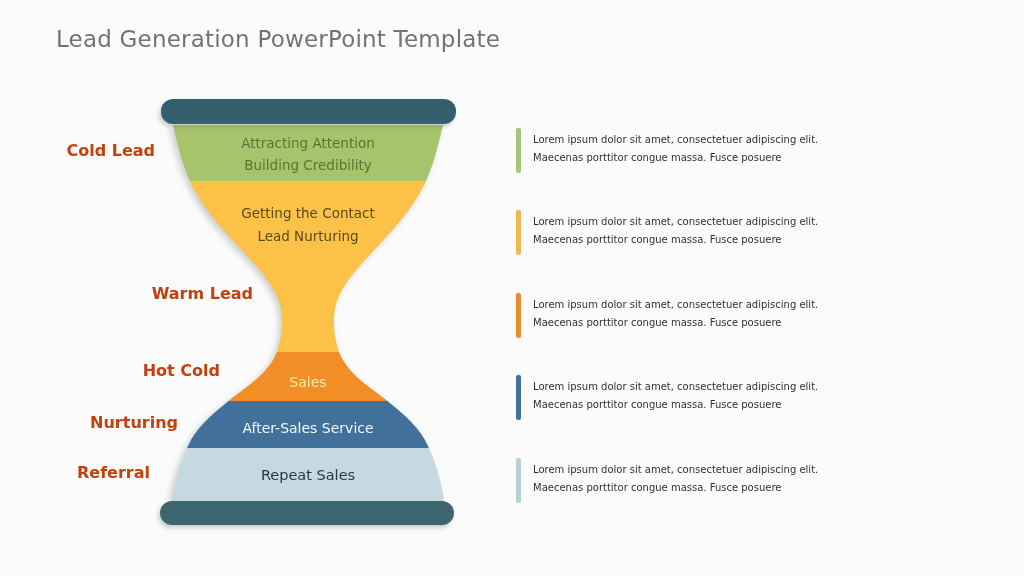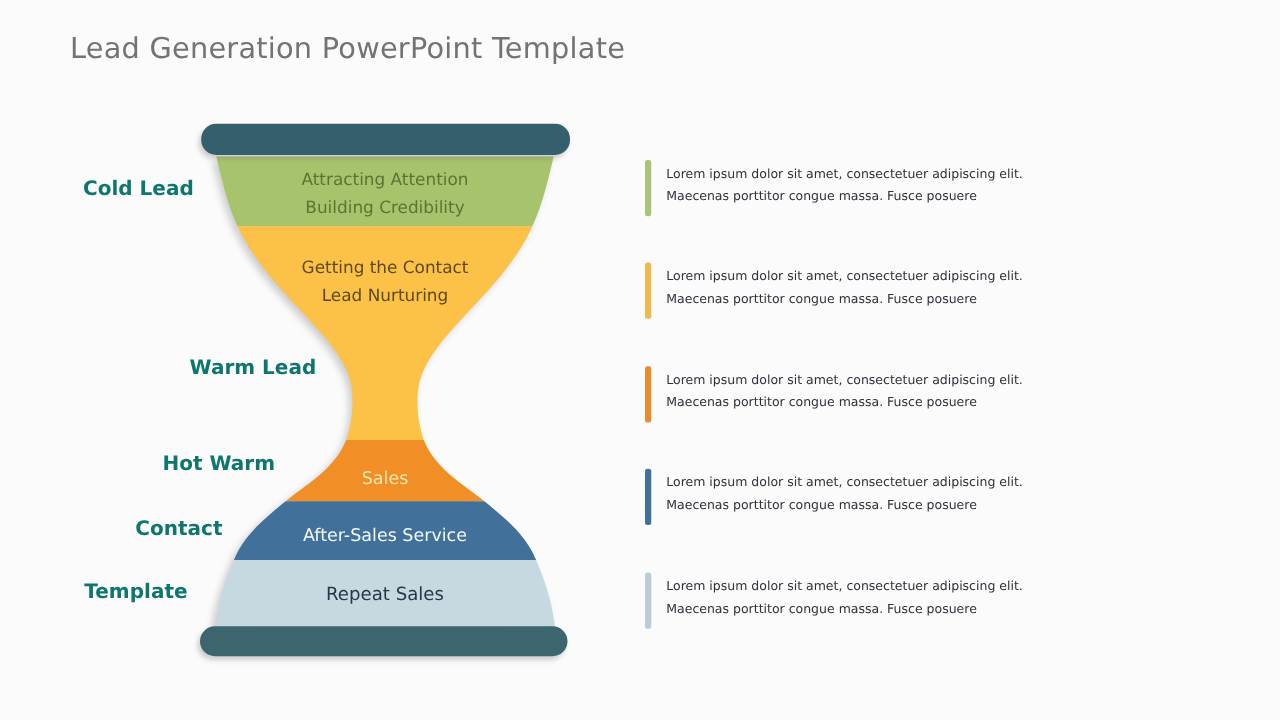--- a/index.html
+++ b/index.html
@@ -10,21 +10,21 @@
   }
   .slide-title{
     position:absolute;left:56px;top:26px;
     font-size:23px;color:#737373;letter-spacing:.2px;
   }
   .hourglass-svg{position:absolute;left:0;top:0;}
   .glass-shadow{filter:drop-shadow(-3px 3px 3px rgba(120,120,120,.35));}
   .cap-shadow{filter:drop-shadow(-2px 3px 2px rgba(120,120,120,.35));}
   .seg-label{font-family:"DejaVu Sans","Liberation Sans",sans-serif;}
   .side-label{
-    position:absolute;font-size:16px;font-weight:bold;color:#0f766e;
+    position:absolute;font-size:16px;font-weight:bold;color:#c2410c;
     text-align:left;white-space:nowrap;
   }
   .side-label.cold{right:869px;top:141px;}
   .side-label.warm{right:771px;top:284px;}
   .side-label.hot{right:804px;top:361px;}
   .side-label.customer{right:846px;top:413px;}
   .side-label.referral{right:874px;top:463px;}
   .bullet-block{position:absolute;left:516px;width:470px;height:48px;}
   .bullet-block.b1{top:127px;}
   .bullet-block.b2{top:209px;}
@@ -88,23 +88,23 @@
     <text x="308" y="218" fill="#5e491d">Getting the Contact</text>
     <text x="308" y="241" fill="#5e491d">Lead Nurturing</text>
     <text x="308" y="387" font-size="14" fill="#fbe8ad">Sales</text>
     <text x="308" y="433" font-size="14" fill="#f4f8fa">After-Sales Service</text>
     <text x="308" y="480" font-size="14.5" fill="#26374a">Repeat Sales</text>
   </g>
 </svg>
 
 <div class="side-label cold">Cold Lead</div>
 <div class="side-label warm">Warm Lead</div>
-<div class="side-label hot">Hot Warm</div>
-<div class="side-label customer">Contact</div>
-<div class="side-label referral">Template</div>
+<div class="side-label hot">Hot Cold</div>
+<div class="side-label customer">Nurturing</div>
+<div class="side-label referral">Referral</div>
 
 <div class="bullet-block b1">
   <div class="accent-bar" style="background-color: rgb(171, 195, 121);"></div>
   <div class="bullet-text">
     <span class="bullet-line">Lorem ipsum dolor sit amet, consectetuer adipiscing elit.</span>
     <span class="bullet-line">Maecenas porttitor congue massa. Fusce posuere</span>
   </div>
 </div>
 
 <div class="bullet-block b2">

